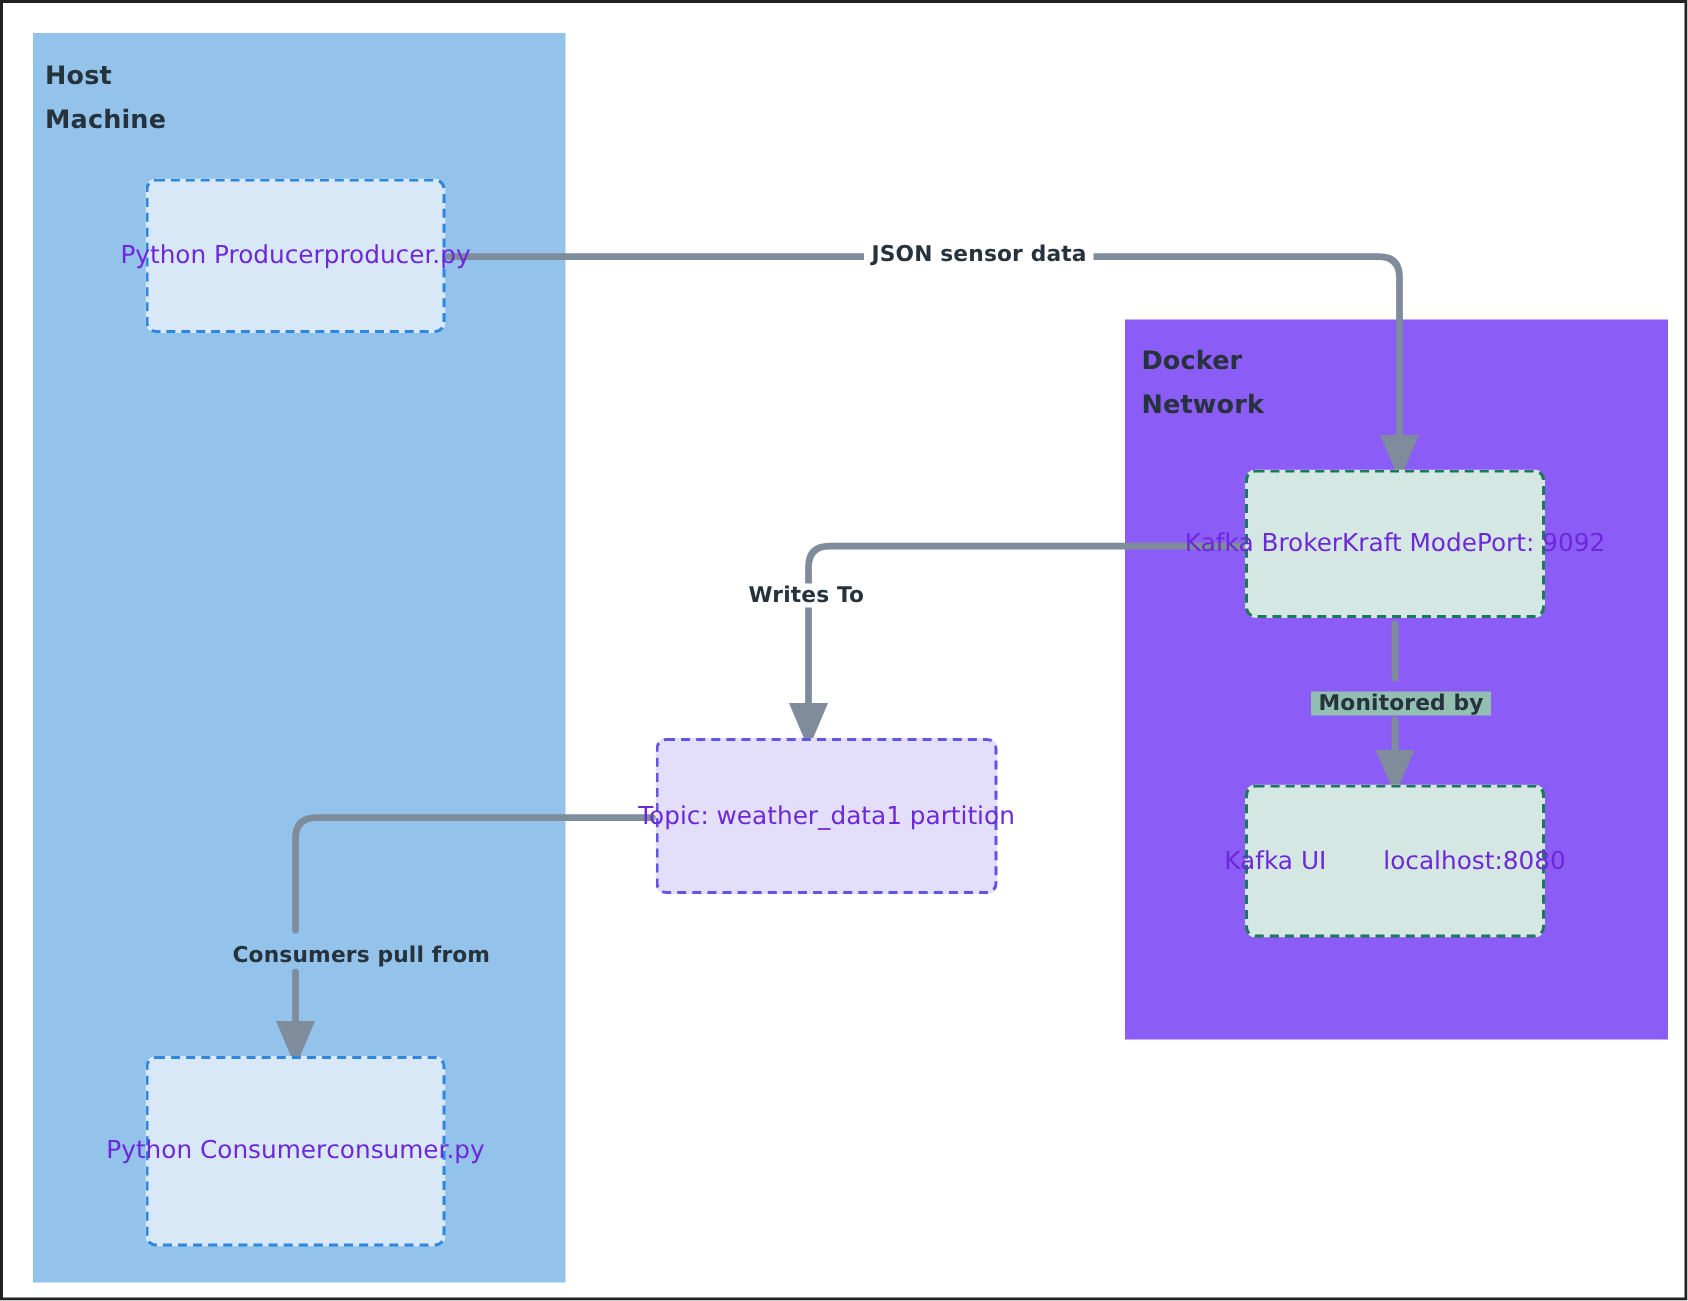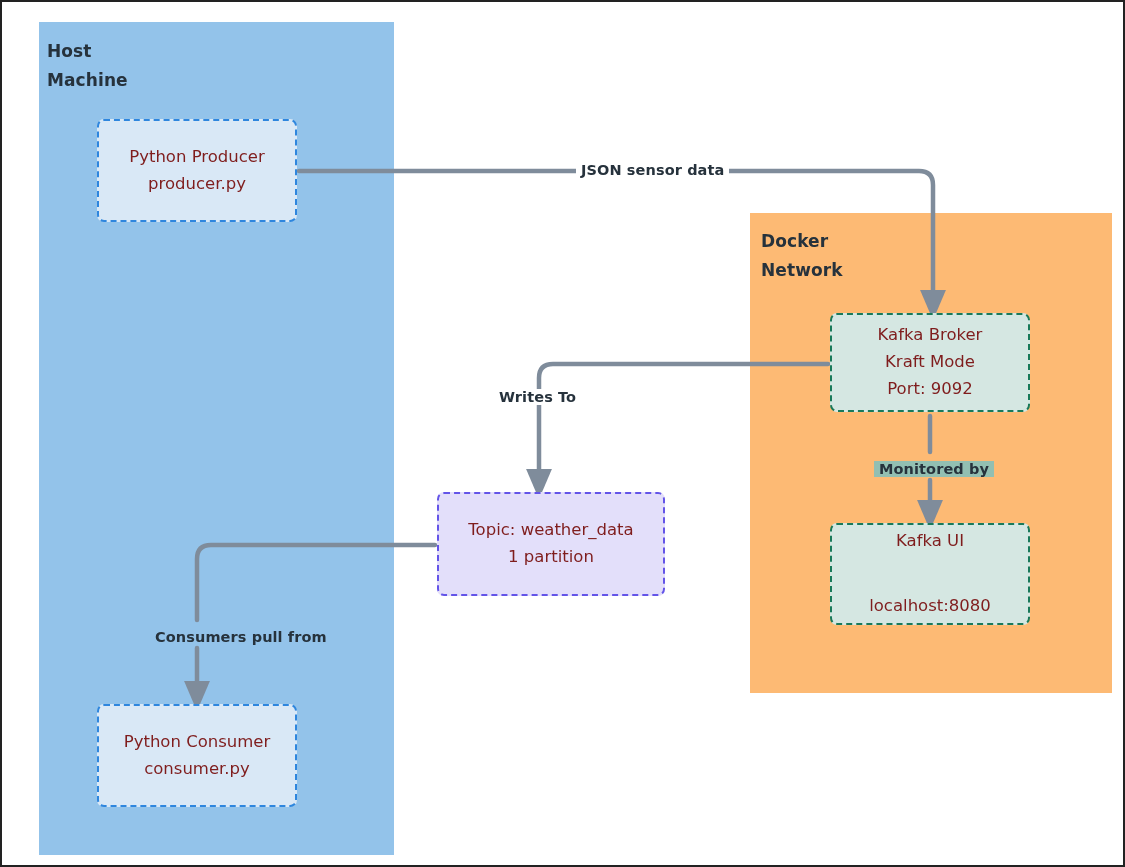--- a/index.html
+++ b/index.html
@@ -42,70 +42,69 @@
     letter-spacing: 0.1px;
     white-space: pre-line;
   }
 
   #group-host {
     left: 20px;
     top: 20px;
     width: 355px;
     height: 833px;
     background: #93c3ea;
-    margin-left: 17px;
   }
   #group-host .group-title {
     left: 8px;
     top: 15px;
   }
 
   #group-docker {
     left: 748px;
     top: 211px;
     width: 362px;
     height: 480px;
-    background: #fdba74;
+    background: #8b5cf6;
   }
   #group-docker .group-title {
     left: 11px;
     top: 14px;
   }
 
   
   .node {
     position: absolute;
     box-sizing: border-box;
     border-radius: 7px;
     display: flex;
-    flex-direction: column;
+    flex-direction: row;
     align-items: center;
     justify-content: center;
     text-align: center;
     font-size: 16.5px;
     line-height: 1.62;
-    color: #7f1d1d;
+    color: #6d28d9;
   }
   .node .line { display: block; white-space: nowrap; }
 
   .node-blue {
     background: #d9e8f6;
     border: 2.5px dashed #2e86de;
   }
   .node-green {
     background: #d5e7e2;
     border: 2.5px dashed #19795a;
   }
   .node-purple {
     background: #e3dffa;
     border: 2.5px dashed #6354e8;
   }
 
   #node-producer { left: 95px; top: 117px; width: 200px; height: 103px; }
-  #node-consumer { left: 95px; top: 702px; width: 200px; height: 103px; }
+  #node-consumer { left: 95px; top: 702px; width: 200px; height: 127px; }
   #node-broker   { left: 828px; top: 311px; width: 200px; height: 99px; }
   #node-kafka-ui { left: 828px; top: 521px; width: 200px; height: 102px; gap: 38px; }
   #node-topic    { left: 435px; top: 490px; width: 228px; height: 104px; }
 
   
   #edges {
     position: absolute;
     left: 0;
     top: 0;
     width: 1125px;

